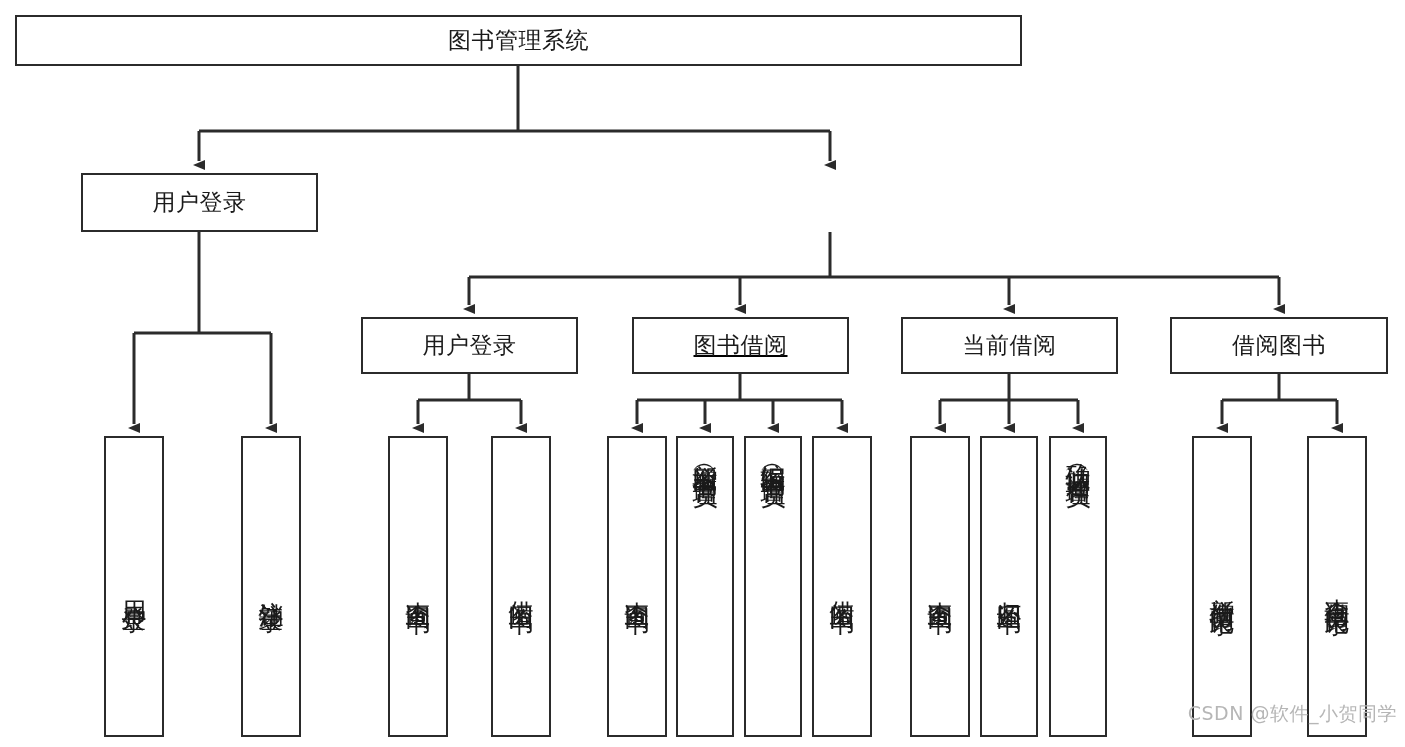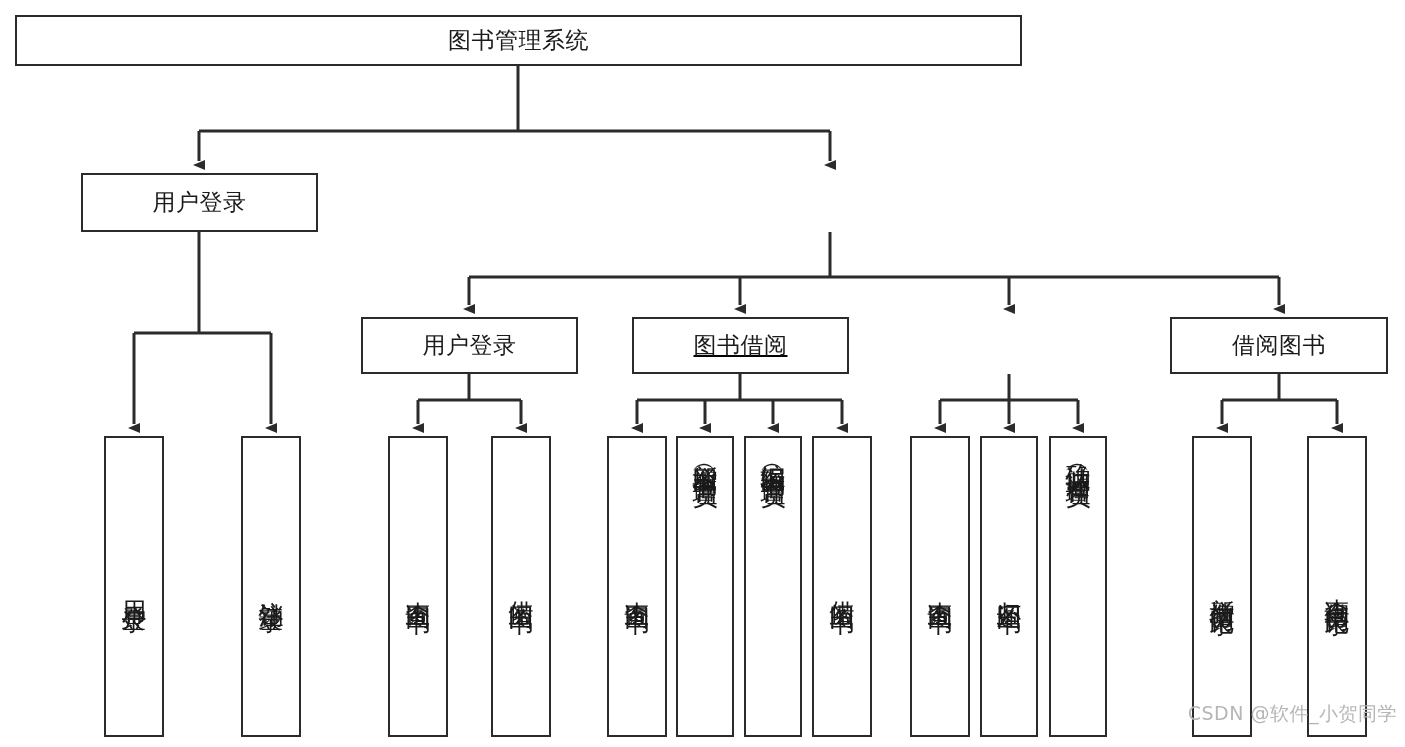--- a/index.html
+++ b/index.html
@@ -136,20 +136,23 @@
   <div class="node horiz" style="left:81px; top:173px; width:237px; height:59px;">
     <span class="label">用户登录</span>
   </div>
 
   <div class="node horiz" style="left:361px; top:317px; width:217px; height:57px;">
     <span class="label">用户登录</span>
   </div>
   <div class="node horiz" style="left:632px; top:317px; width:217px; height:57px;text-decoration:underline;">
     <span class="label">图书借阅</span>
   </div>
+  <div class="node horiz" style="left:901px; top:317px; width:217px; height:57px;">
+    <span class="label">当前借阅</span>
+  </div>
   <div class="node horiz" style="left:1170px; top:317px; width:218px; height:57px;">
     <span class="label">借阅图书</span>
   </div>
 
   <div class="node vert centered" style="left:104px; top:436px; width:60px; height:301px;">
     <span class="label">用户登录</span>
   </div>
   <div class="node vert centered" style="left:241px; top:436px; width:60px; height:301px;">
     <span class="label">注销登录</span>
   </div>

